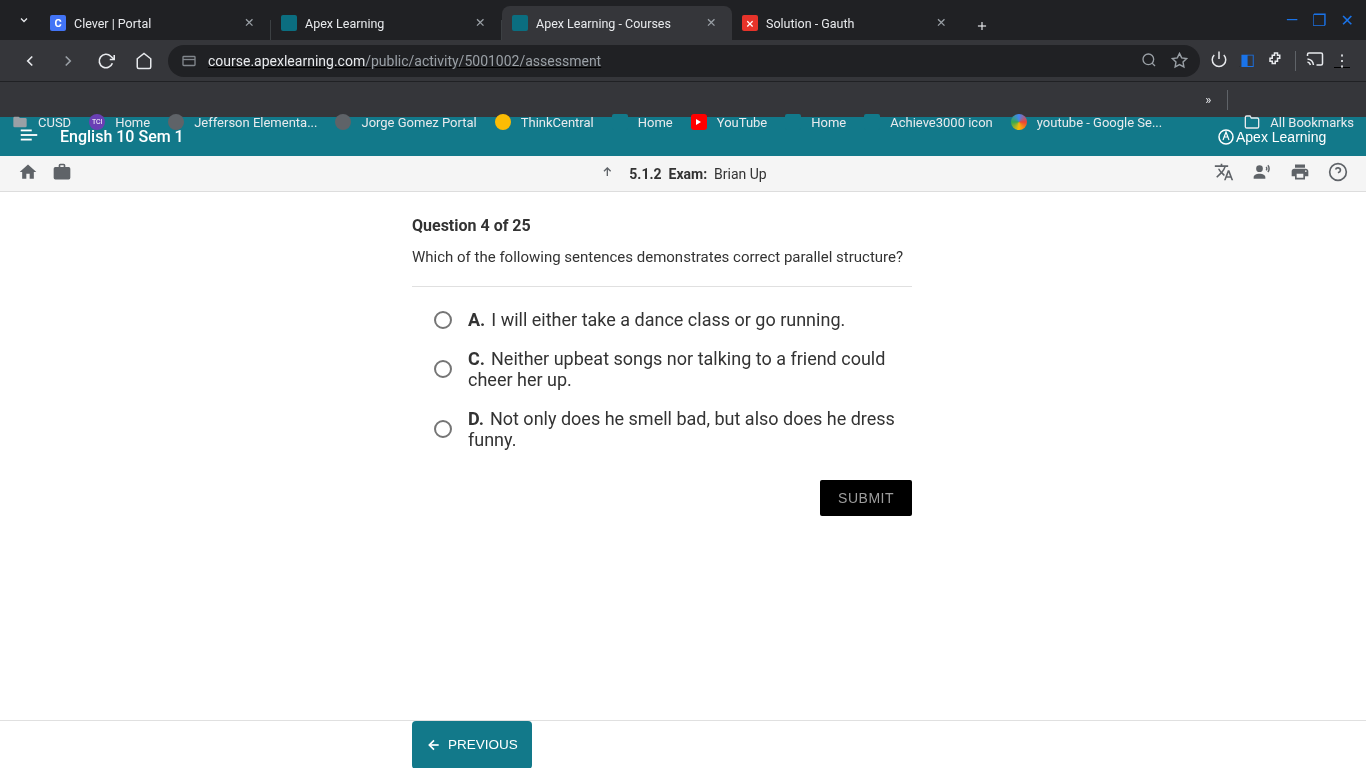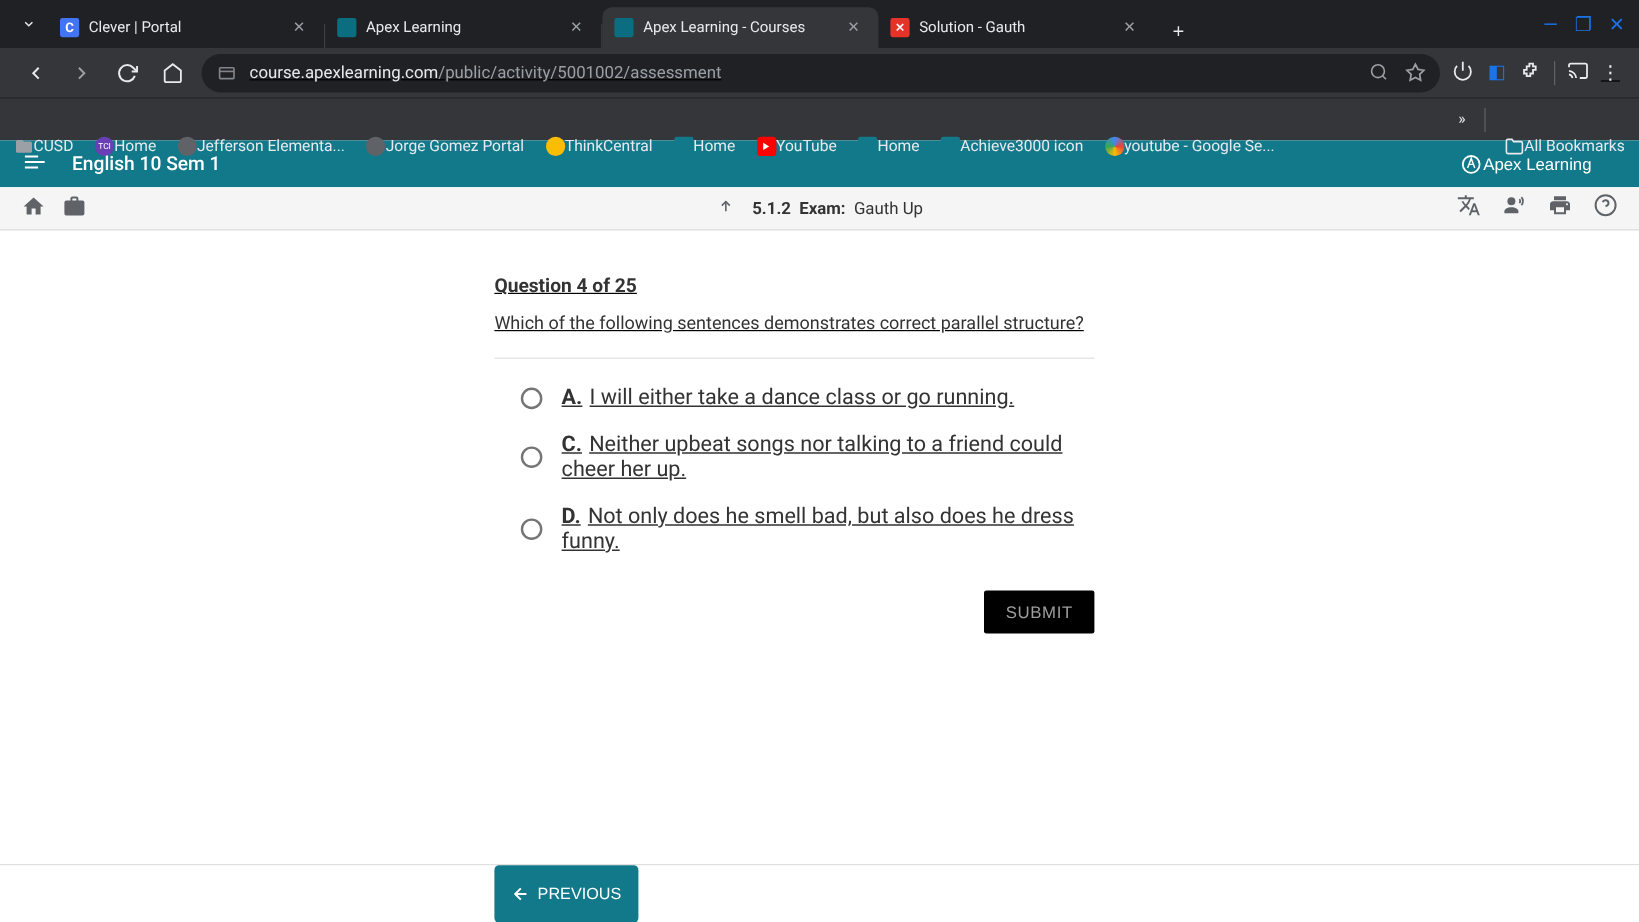--- a/index.html
+++ b/index.html
@@ -24,21 +24,21 @@
 .nav-btn.enabled { color: #e8eaed; }
 .urlbar { flex: 1; background: #202124; border-radius: 20px; height: 32px; display: flex; align-items: center; padding: 0 12px; color: #9aa0a6; font-size: 14px; }
 .urlbar .site-icon { width: 18px; height: 18px; margin-right: 10px; opacity: .8; }
 .urlbar .domain { color: #e8eaed; }
 .urlbar-right { margin-left: auto; display: flex; gap: 14px; }
 .ext-row { display: flex; gap: 12px; }
 .ext-row span { color: #e8eaed; cursor: pointer; }
 .more { color: #e8eaed; cursor: pointer; }
 
 .bookbar { background: #35363a; height: 36px; display: flex; align-items: center; padding: 0 12px; gap: 18px; border-top: 1px solid #202124; }
-.bookmark { display: flex; align-items: center; gap: 0; color: #e8eaed; font-size: 13px; cursor: pointer; white-space: nowrap; margin-top: 45px; }
+.bookmark { display: flex; align-items: center; gap: 10px; color: #e8eaed; font-size: 13px; cursor: pointer; white-space: nowrap; margin-top: 45px; }
 .bookmark .bm-icon { width: 16px; height: 16px; flex-shrink: 0; border-radius: 50%; }
 .book-right { margin-left: auto; display: flex; align-items: center; gap: 16px; color: #e8eaed; font-size: 13px; }
 .book-right .sep { width: 1px; height: 20px; background: #5f6368; }
 
 
 .apex-header { background: #12798a; height: 39px; display: flex; align-items: center; padding: 0 18px; color: #fff; }
 .apex-header .menu-icon { margin-right: 20px; cursor: pointer; }
 .apex-header .course-title { font-size: 16px; font-weight: 500; }
 .apex-logo { margin-left: auto; height: 22px; }
 
@@ -47,21 +47,21 @@
 .apex-sub-left { display: flex; gap: 14px; }
 .apex-sub-left span { cursor: pointer; }
 .apex-sub-center { position: absolute; left: 50%; transform: translateX(-50%); display: flex; align-items: center; gap: 14px; font-size: 14px; color: #333; }
 .apex-sub-center .up-icon { cursor: pointer; color: #5f6368; }
 .apex-sub-center b { font-weight: 700; }
 .apex-sub-right { margin-left: auto; display: flex; gap: 18px; font-size: 18px; }
 .apex-sub-right span { cursor: pointer; color: #5f6368; }
 
 
 .content { position: relative; height: calc(768px - 40px - 41px - 36px - 39px - 36px - 48px); overflow: auto; }
-.question-wrap { max-width: 500px; margin-left: 412px; margin-top: 36px; text-decoration: underline; }
+.question-wrap { max-width: 500px; margin-left: 412px; margin-top: 24px; }
 .q-title { font-size: 16px; font-weight: 700; color: #333; margin-bottom: 12px; }
 .q-prompt { font-size: 15px; color: #333; margin-bottom: 18px; line-height: 1.4; }
 .q-divider { border: none; border-top: 1px solid #e0e0e0; margin-bottom: 22px; }
 .choice { display: flex; align-items: center; gap: 16px; margin-bottom: 18px; padding-left: 22px; }
 .radio { width: 18px; height: 18px; border: 2px solid #757575; border-radius: 50%; flex-shrink: 0; cursor: pointer; }
 .choice-text { font-size: 18px; color: #333; }
 .choice-text b { margin-right: 6px; }
 .submit-row { display: flex; justify-content: flex-end; margin-top: 30px; }
 .submit-btn { background: #000000; color: #9e9e9e; border: none; padding: 10px 18px; font-size: 14px; font-weight: 500; border-radius: 2px; cursor: not-allowed; letter-spacing: .5px; }
 
@@ -256,21 +256,21 @@
         </svg></span>
     <span><svg width="20" height="20" viewBox="0 0 24 24" fill="#5f6368">
           <path d="M20 6h-4V4a2 2 0 0 0-2-2h-4a2 2 0 0 0-2 2v2H4a2 2 0 0 0-2 2v11a2 2 0 0 0 2 2h16a2 2 0 0 0 2-2V8a2 2 0 0 0-2-2zM10 4h4v2h-4V4z"></path>
         </svg></span>
   </div>
   <div class="apex-sub-center">
     <span class="up-icon"><svg width="16" height="16" viewBox="0 0 24 24" fill="none" stroke="currentColor" stroke-width="2">
           <polyline points="17 11 12 6 7 11"></polyline>
           <line x1="12" y1="18" x2="12" y2="6"></line>
         </svg></span>
-    <span><b><span>5.1.2</span>&nbsp;&nbsp;<span>Exam:</span></b>&nbsp;&nbsp;<span>Gauth Up</span></span>
+    <span><b><span>5.1.2</span>&nbsp;&nbsp;<span>Exam:</span></b>&nbsp;&nbsp;<span>Brian Up</span></span>
   </div>
   <div class="apex-sub-right">
     <span><svg width="20" height="20" viewBox="0 0 24 24" fill="#5f6368">
           <path d="M12.87 15.07l-2.54-2.51.03-.03A17.52 17.52 0 0 0 14.07 6H17V4h-7V2H8v2H1v2h11.17C11.5 7.92 10.44 9.75 9 11.35 8.07 10.32 7.3 9.19 6.69 8h-2c.73 1.63 1.73 3.17 2.98 4.56l-5.09 5.02L4 19l5-5 3.11 3.11.76-2.04zM18.5 10h-2L12 22h2l1.12-3h4.75L21 22h2l-4.5-12zm-2.62 7l1.62-4.33L19.12 17h-3.24z"></path>
         </svg></span>
     <span><svg width="20" height="20" viewBox="0 0 24 24" fill="#5f6368">
           <circle cx="9" cy="8" r="4"></circle>
           <path d="M9 14c-4 0-7 2-7 4v2h14v-2c0-2-3-4-7-4z"></path>
           <path d="M17 6c1 1 1 3 0 4M19 4c2 2 2 6 0 8" stroke="#5f6368" stroke-width="1.8" fill="none"></path>
         </svg></span>

